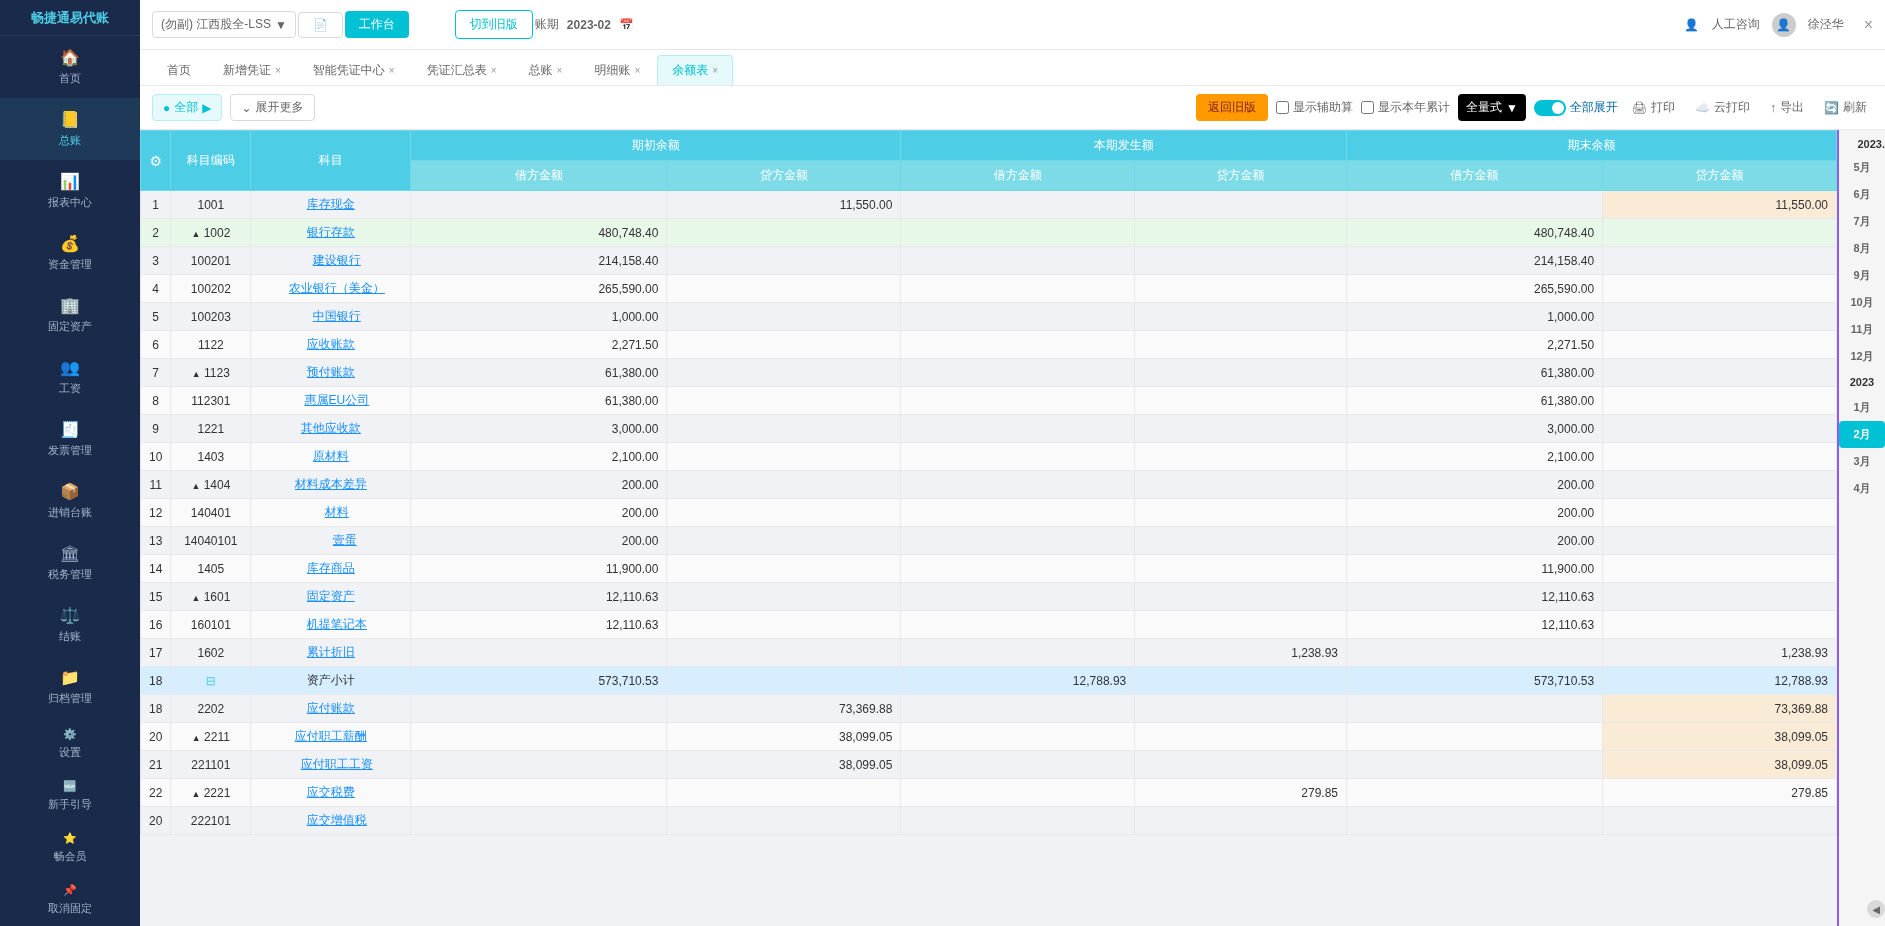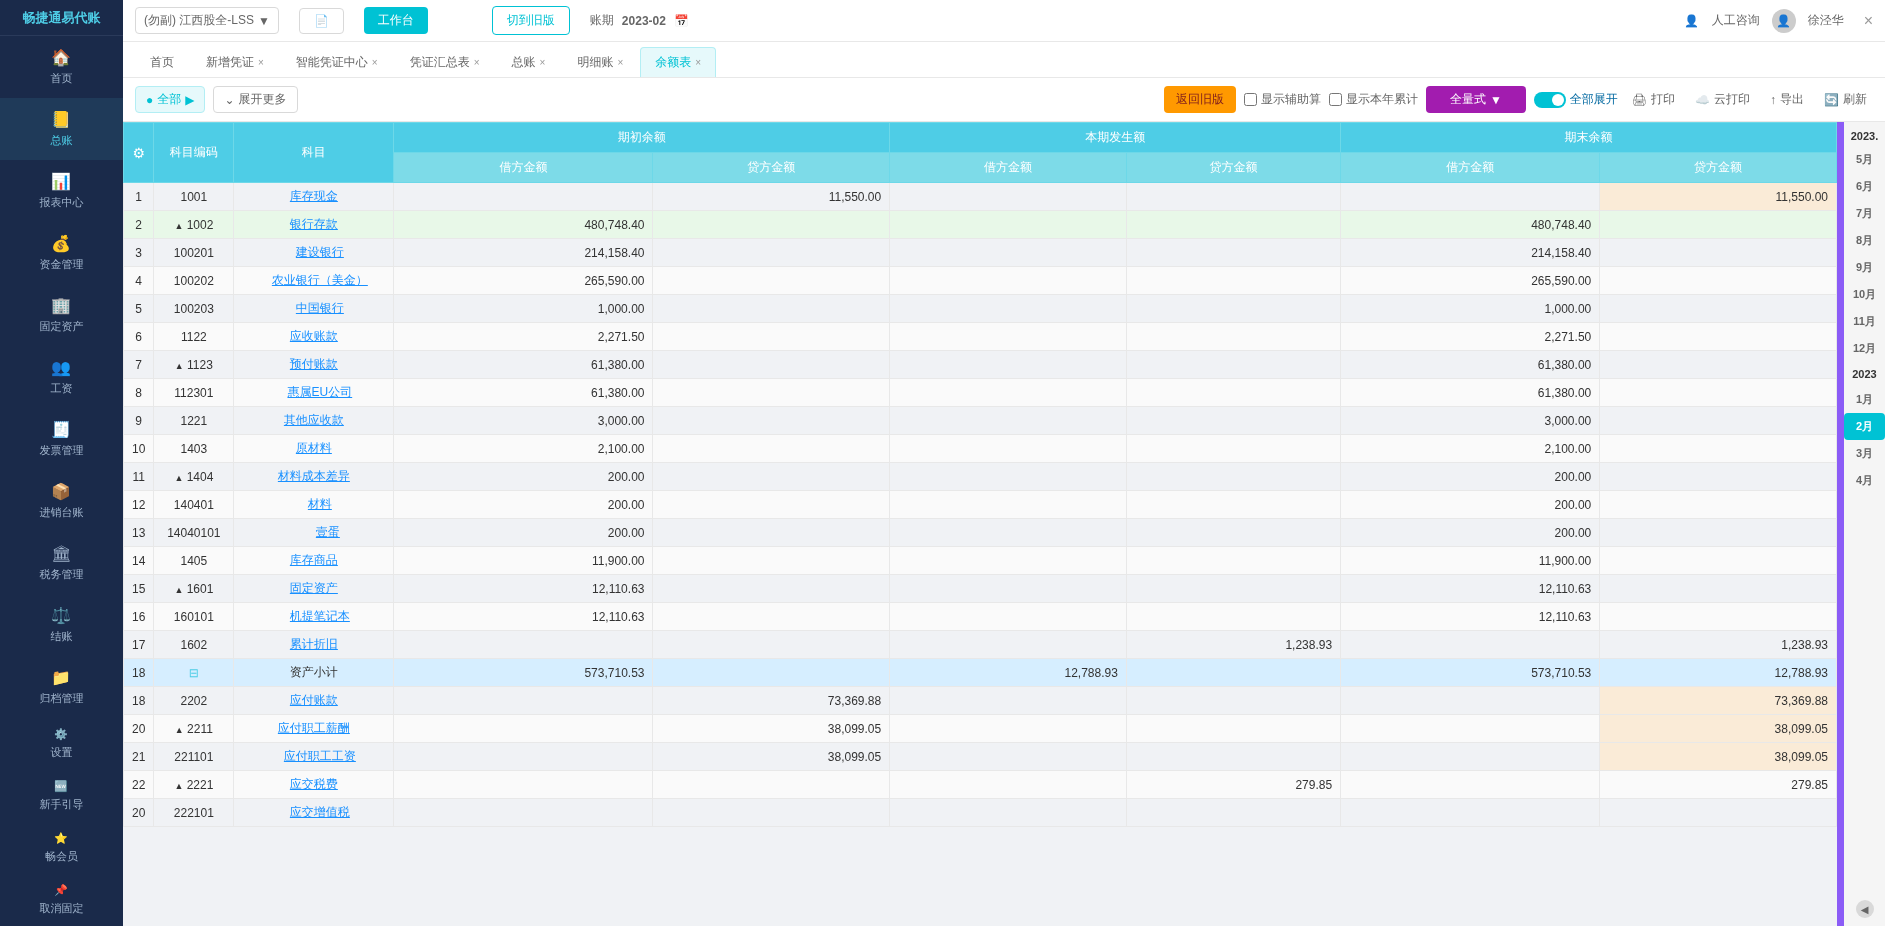--- a/index.html
+++ b/index.html
@@ -2,33 +2,33 @@
 <html><head>
   <meta charset="utf-8">
   <style>
     * { box-sizing: border-box; margin: 0; padding: 0; }
     body { font-family: "Microsoft YaHei", "PingFang SC", sans-serif; font-size: 12px; background: #f0f2f5; color: #333; overflow: hidden; }
 
     
     .app-shell { display: flex; height: 926px; width: 1885px; }
 
     
-    .sidebar { width: 123px; background: #1a2a4a; display: flex; flex-direction: column; align-items: flex-start; padding-top: 0; flex-shrink: 0; }
+    .sidebar { width: 140px; background: #1a2a4a; display: flex; flex-direction: column; align-items: flex-start; padding-top: 0; flex-shrink: 0; }
     .sidebar-logo { width: 100%; height: 50px; background: #1a2a4a; display: flex; align-items: center; justify-content: center; color: #4ecde6; font-size: 13px; font-weight: bold; border-bottom: 1px solid #2a3a5a; }
     .sidebar-item { width: 100%; display: flex; flex-direction: column; align-items: center; padding: 12px 0; color: #a0b4cc; cursor: pointer; font-size: 11px; gap: 4px; }
     .sidebar-item:hover, .sidebar-item.active { color: #4ecde6; background: rgba(78,205,230,0.1); }
     .sidebar-item .icon { font-size: 16px; }
     .sidebar-bottom { margin-top: auto; width: 100%; }
     .sidebar-bottom-item { width: 100%; display: flex; flex-direction: column; align-items: center; padding: 10px 0; color: #a0b4cc; cursor: pointer; font-size: 11px; gap: 4px; }
 
     
     .main { flex: 1; display: flex; flex-direction: column; overflow: hidden; }
 
     
-    .topbar { height: 42px; background: #fff; display: flex; align-items: center; padding: 0 12px; gap: 20px; border-bottom: 1px solid #e8e8e8; flex-shrink: 0; }
+    .topbar { height: 50px; background: #fff; display: flex; align-items: center; padding: 0 12px; gap: 2px; border-bottom: 1px solid #e8e8e8; flex-shrink: 0; }
     .topbar-company { display: flex; align-items: center; gap: 4px; color: #666; font-size: 12px; border: 1px solid #d9d9d9; border-radius: 4px; padding: 4px 8px; cursor: pointer; }
     .topbar-btn { padding: 5px 14px; border-radius: 4px; border: none; cursor: pointer; font-size: 12px; }
     .topbar-btn-primary { background: #00c2d4; color: #fff; }
     .topbar-btn-outline { background: #fff; border: 1px solid #00c2d4; color: #00c2d4; margin-left: 44px; }
     .topbar-period { display: flex; align-items: center; gap: 4px; color: #666; font-size: 12px; }
     .topbar-right { margin-left: auto; display: flex; align-items: center; gap: 12px; color: #666; font-size: 12px; }
     .topbar-close { margin-left: 8px; cursor: pointer; color: #999; font-size: 16px; }
 
     
     .tabbar { height: 36px; background: #fff; display: flex; align-items: flex-end; padding: 0 12px; border-bottom: 1px solid #e8e8e8; flex-shrink: 0; gap: 2px; }
@@ -36,21 +36,21 @@
     .tab.active { background: #e6f9fb; color: #00c2d4; border-color: #b3eef4; }
     .tab-close { font-size: 10px; color: #999; cursor: pointer; }
 
     
     .toolbar { height: 44px; background: #fff; display: flex; align-items: center; padding: 0 12px; gap: 8px; border-bottom: 1px solid #e8e8e8; flex-shrink: 0; }
     .filter-all { display: flex; align-items: center; gap: 4px; background: #e6f9fb; border: 1px solid #b3eef4; border-radius: 4px; padding: 4px 10px; color: #00c2d4; font-size: 12px; cursor: pointer; }
     .expand-btn { display: flex; align-items: center; gap: 4px; border: 1px solid #d9d9d9; border-radius: 4px; padding: 4px 10px; color: #666; font-size: 12px; cursor: pointer; background: #fff; }
     .toolbar-right { margin-left: auto; display: flex; align-items: center; gap: 8px; }
     .back-btn { background: #ff9900; color: #7f1d1d; border: none; border-radius: 4px; padding: 5px 12px; cursor: pointer; font-size: 12px; }
     .checkbox-item { display: flex; align-items: center; gap: 4px; font-size: 12px; color: #666; cursor: pointer; }
-    .full-mode-btn { background: #a21caf; color: #fff; border: none; border-radius: 4px; padding: 5px 24px; cursor: pointer; font-size: 12px; display: flex; align-items: center; gap: 4px; }
+    .full-mode-btn { background: #000000; color: #fff; border: none; border-radius: 4px; padding: 5px 8px; cursor: pointer; font-size: 12px; display: flex; align-items: center; gap: 4px; }
     .toggle-switch { display: flex; align-items: center; gap: 4px; font-size: 12px; color: #0369a1; }
     .toggle { width: 32px; height: 16px; background: #00c2d4; border-radius: 8px; position: relative; cursor: pointer; }
     .toggle-dot { width: 12px; height: 12px; background: #fff; border-radius: 50%; position: absolute; right: 2px; top: 2px; }
     .toolbar-action { display: flex; align-items: center; gap: 4px; color: #666; font-size: 12px; cursor: pointer; padding: 0 6px; }
 
     
     .table-wrapper { flex: 1; display: flex; overflow: hidden; }
     .table-scroll { flex: 1; overflow-y: auto; overflow-x: hidden; }
     .balance-table { width: 100%; border-collapse: collapse; font-size: 12px; }
     .balance-table th { background: #4ecde6; color: #fff; text-align: center; padding: 6px 4px; border: 1px solid #6dd8e8; font-weight: normal; white-space: nowrap; }
@@ -58,21 +58,21 @@
     .balance-table td { padding: 5px 8px; border: 1px solid #e8e8e8; text-align: center; white-space: nowrap; }
     .balance-table td.right { text-align: right; }
     .balance-table td.left { text-align: center; }
     .balance-table tr:nth-child(even) { background: #fafafa; }
     .row-green { background: #e8f8e8 !important; }
     .row-subtotal { background: #d6eeff !important; }
     .cell-highlight { background: #faebd7; }
     .link-cell { color: #1890ff; cursor: pointer; text-decoration: underline; }
 
     
-    .right-panel { width: 48px; background: #f5f5f5; border-left: 7px solid #8b5cf6; display: flex; flex-direction: column; align-items: center; padding-top: 8px; flex-shrink: 0; font-size: 11px; color: #666; }
+    .right-panel { width: 48px; background: #f5f5f5; border-left: 2px solid #8b5cf6; display: flex; flex-direction: column; align-items: flex-end; padding-top: 8px; flex-shrink: 0; font-size: 11px; color: #666; }
     .right-panel-year { font-weight: bold; color: #333; margin-bottom: 4px; font-size: 11px; }
     .right-month { padding: 6px 4px; cursor: pointer; text-align: center; width: 100%; display: flex; justify-content: center; font-size: 11px; color: #666; font-weight: bold; }
     .right-month.active { background: #00c2d4; color: #fff; border-radius: 4px; font-weight: bold; }
     .right-month.year-label { font-weight: bold; color: #333; font-size: 11px; }
     .right-panel-close { margin-top: auto; margin-bottom: 8px; width: 18px; height: 18px; border-radius: 50%; background: #d9d9d9; display: flex; align-items: center; justify-content: center; cursor: pointer; font-size: 10px; color: #666; }
 
     .col-icon { background: #4ecde6; }
     .header-gear { color: #fff; font-size: 14px; }
   </style>
 </head>

